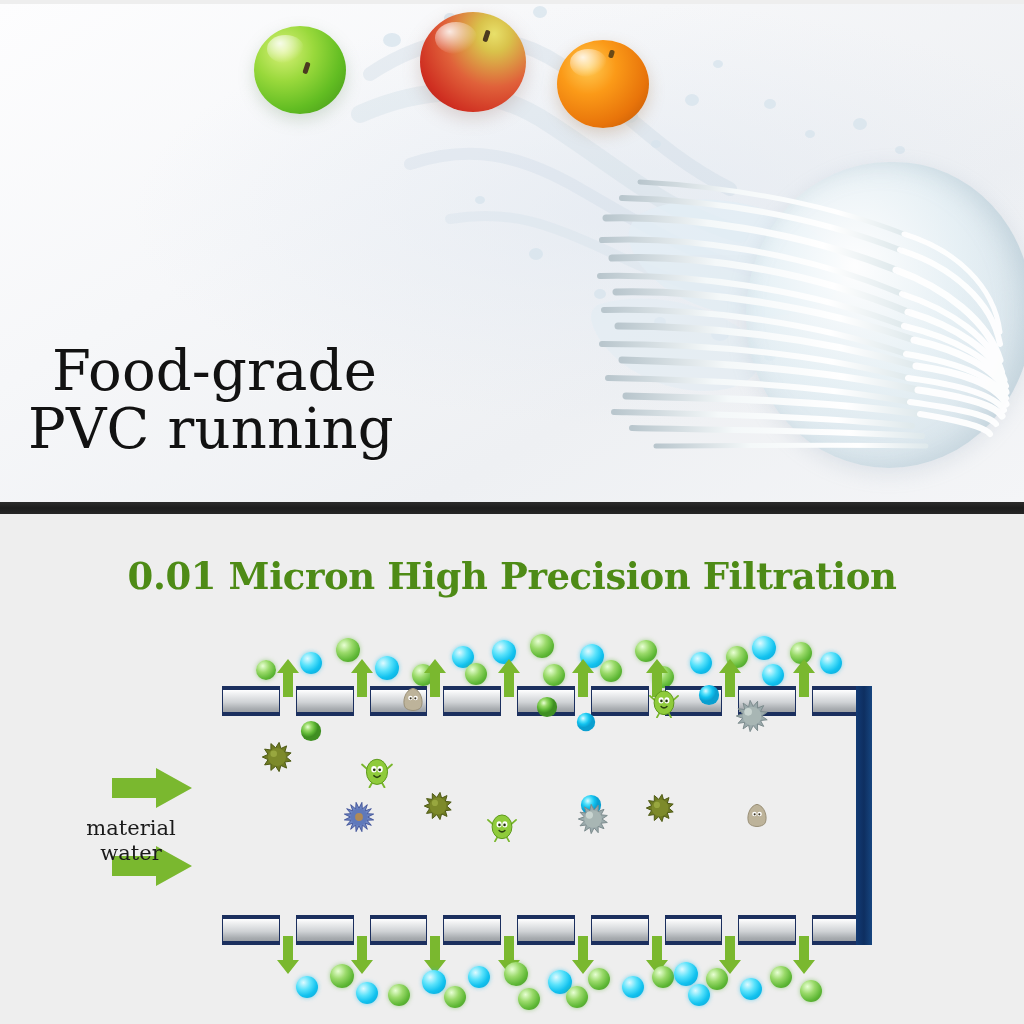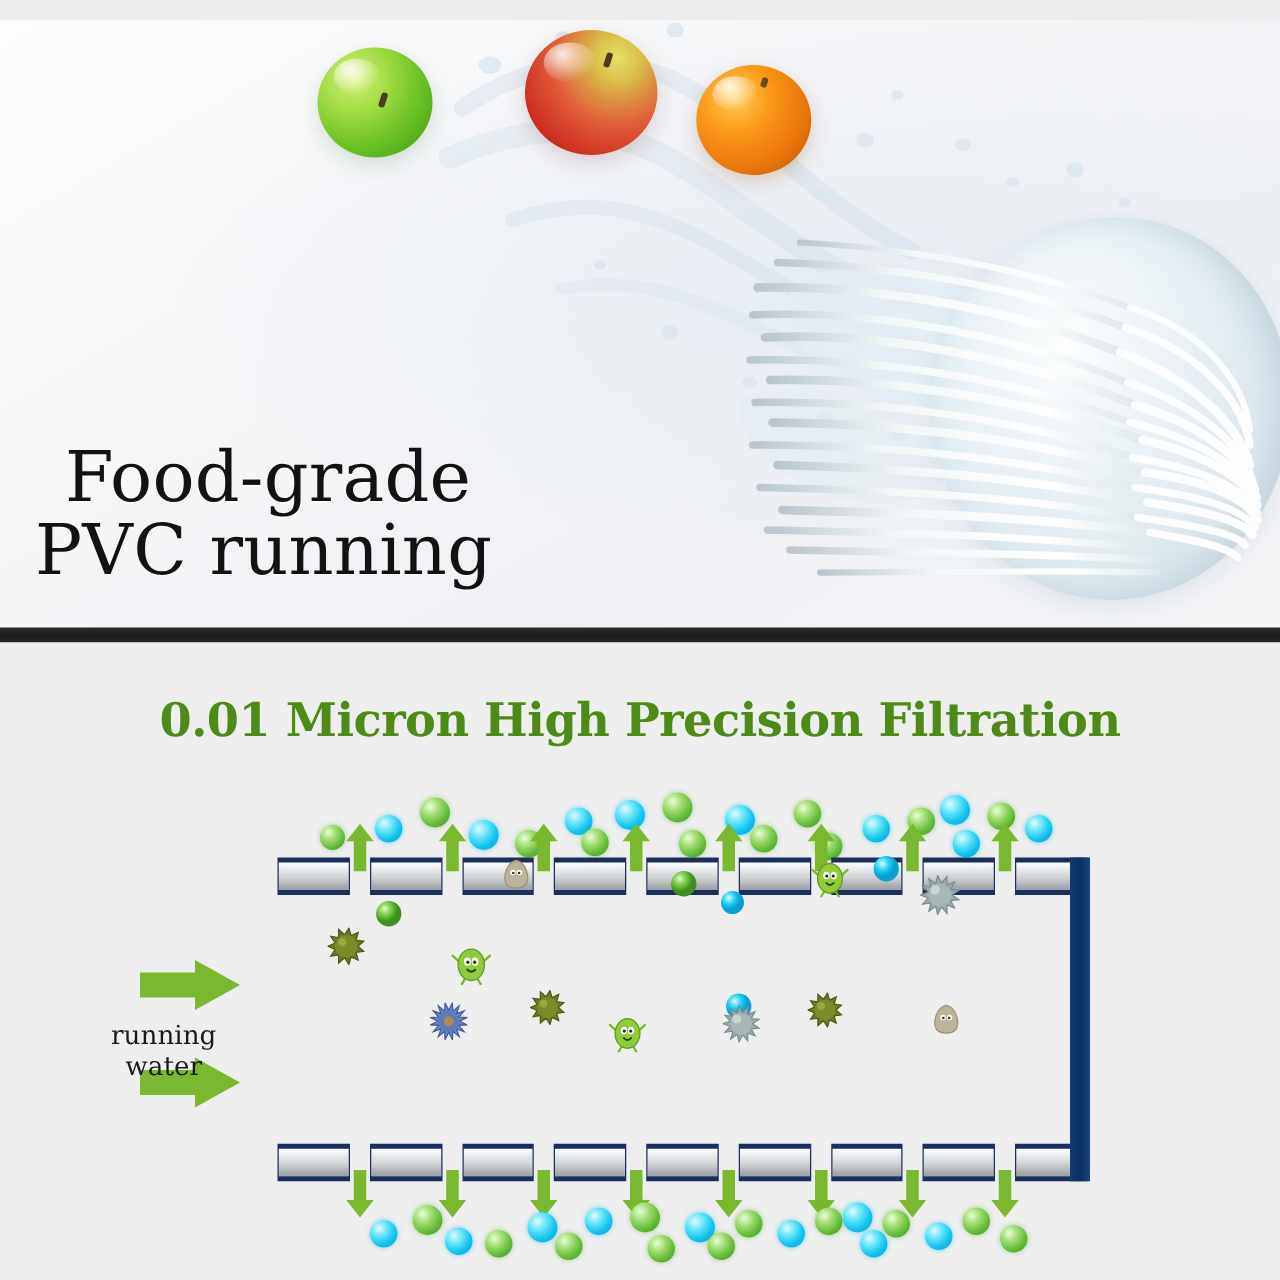--- a/index.html
+++ b/index.html
@@ -6,21 +6,21 @@
   html,body{margin:0;padding:0;}
   body{
     width:1024px;height:1024px;overflow:hidden;
     font-family:"Liberation Sans", sans-serif;
     background:#eeeeee;
   }
   #page{position:relative;width:1024px;height:1024px;overflow:hidden;}
 
   
   .panel-top{
-    position:absolute;left:0;top:16px;width:1024px;height:502px;
+    position:absolute;left:0;top:4px;width:1024px;height:502px;
     background:linear-gradient(150deg,#fdfdfe 0%,#f6f7f9 35%,#eef0f3 68%,#f4f5f7 100%);
     overflow:hidden;
   }
   .panel-top .veil{
     position:absolute;inset:0;
     background:radial-gradient(ellipse 70% 60% at 62% 42%, rgba(222,230,240,.55) 0%, rgba(255,255,255,0) 70%);
   }
 
   
   .fruit{position:absolute;border-radius:50%;}
@@ -600,19 +600,19 @@
         <svg width="84" height="44" viewBox="0 0 84 44">
           <path d="M2,12 H46 V2 L82,22 L46,42 V32 H2 Z" fill="#7ab82f"></path>
         </svg>
       </div>
       <div class="inflow-arrow" id="inflow-arrow-bottom">
         <svg width="84" height="44" viewBox="0 0 84 44">
           <path d="M2,12 H46 V2 L82,22 L46,42 V32 H2 Z" fill="#7ab82f"></path>
         </svg>
       </div>
       <div id="running-water-label">
-        <span>running</span><br>
+        <span>material</span><br>
         <span>water</span>
       </div>
 
     </div>
   </div>
 </div>
 
 </body></html>

